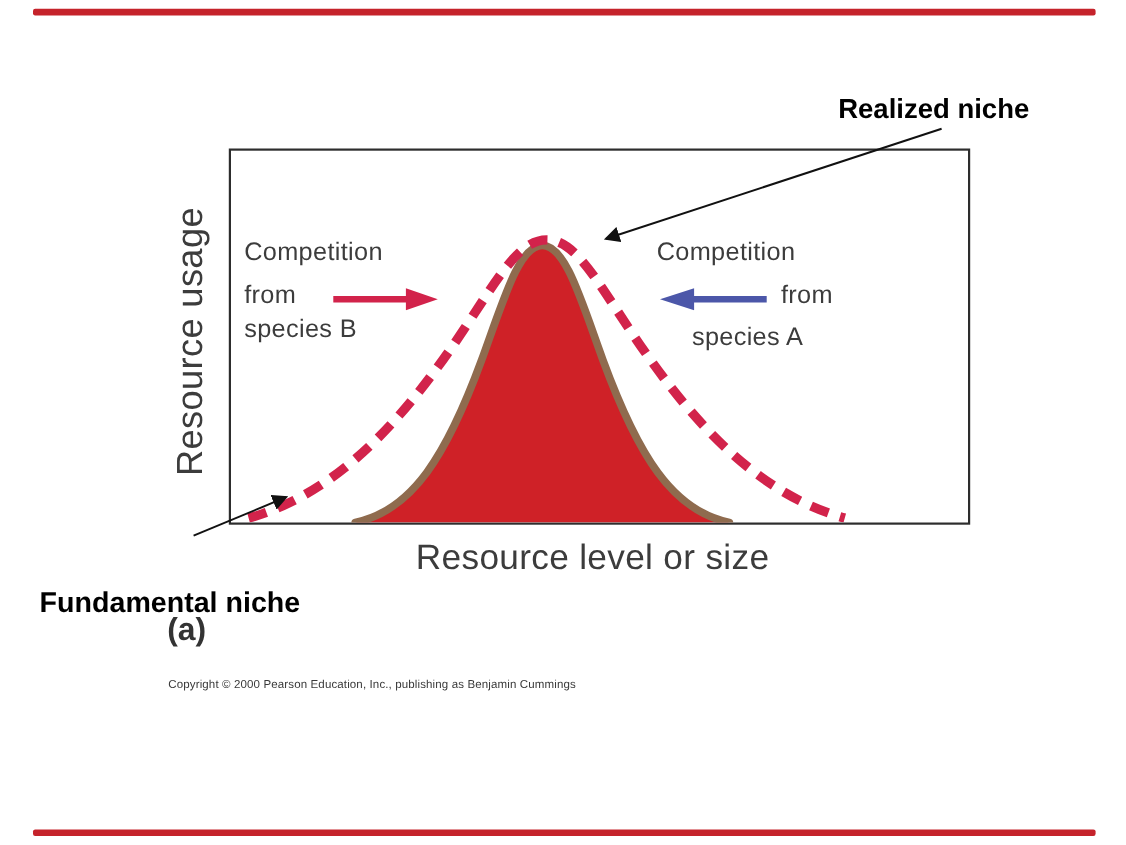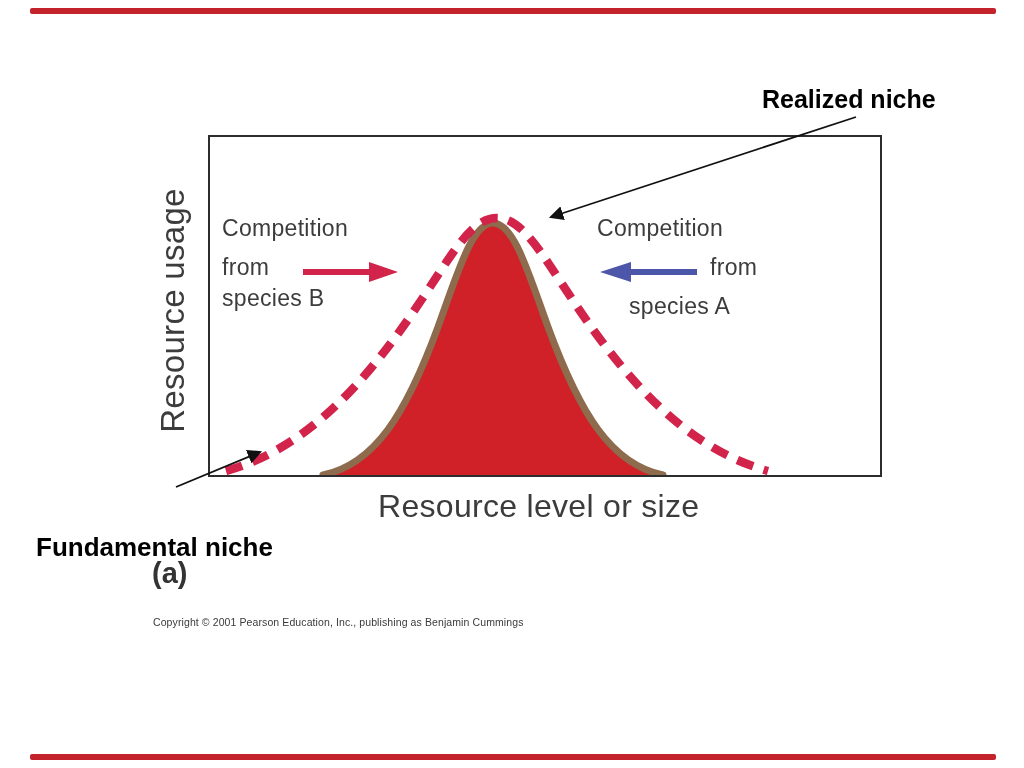--- a/index.html
+++ b/index.html
@@ -78,13 +78,13 @@
   <defs>
     <marker id="ah" viewBox="0 0 10 10" refX="8.5" refY="5" markerWidth="8" markerHeight="8" orient="auto-start-reverse">
       <path d="M 0 0 L 10 5 L 0 10 z" fill="#111111"></path>
     </marker>
   </defs>
   <line x1="856" y1="117" x2="551" y2="217" stroke="#111111" stroke-width="1.8" marker-end="url(#ah)"></line>
   <line x1="176" y1="487" x2="260" y2="452" stroke="#111111" stroke-width="1.8" marker-end="url(#ah)"></line>
 </svg>
 
 <div class="panel-label">(a)</div>
-<div class="copyright">Copyright © 2001 Pearson Education, Inc., publishing as Benjamin Cummings</div>
+<div class="copyright">Copyright © 2000 Pearson Education, Inc., publishing as Benjamin Cummings</div>
 
 </body></html>

